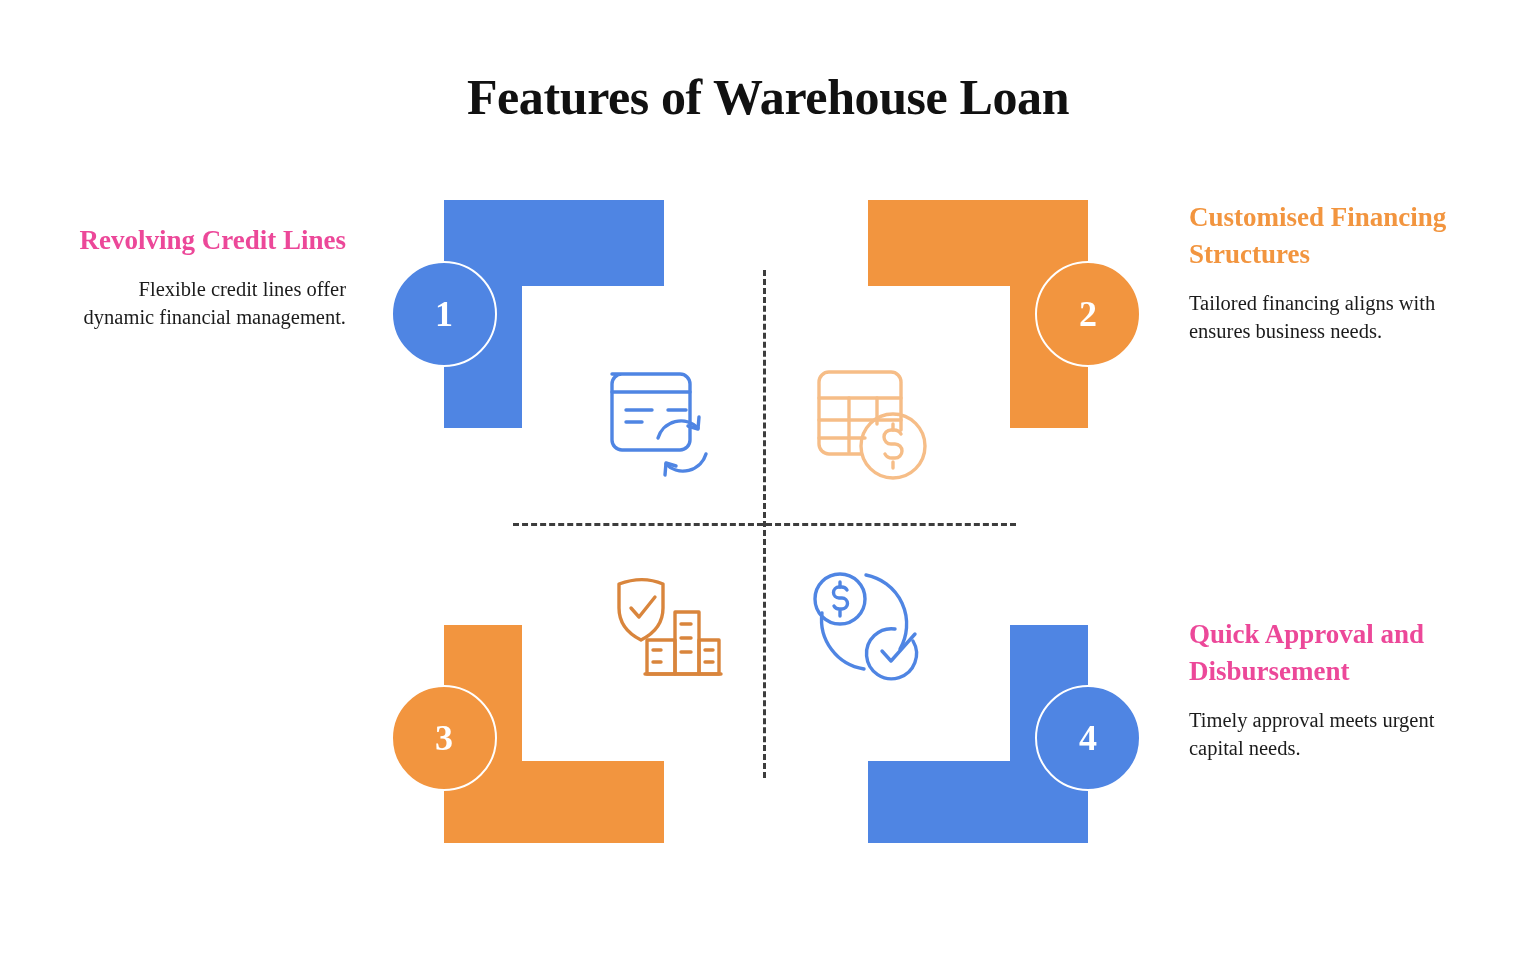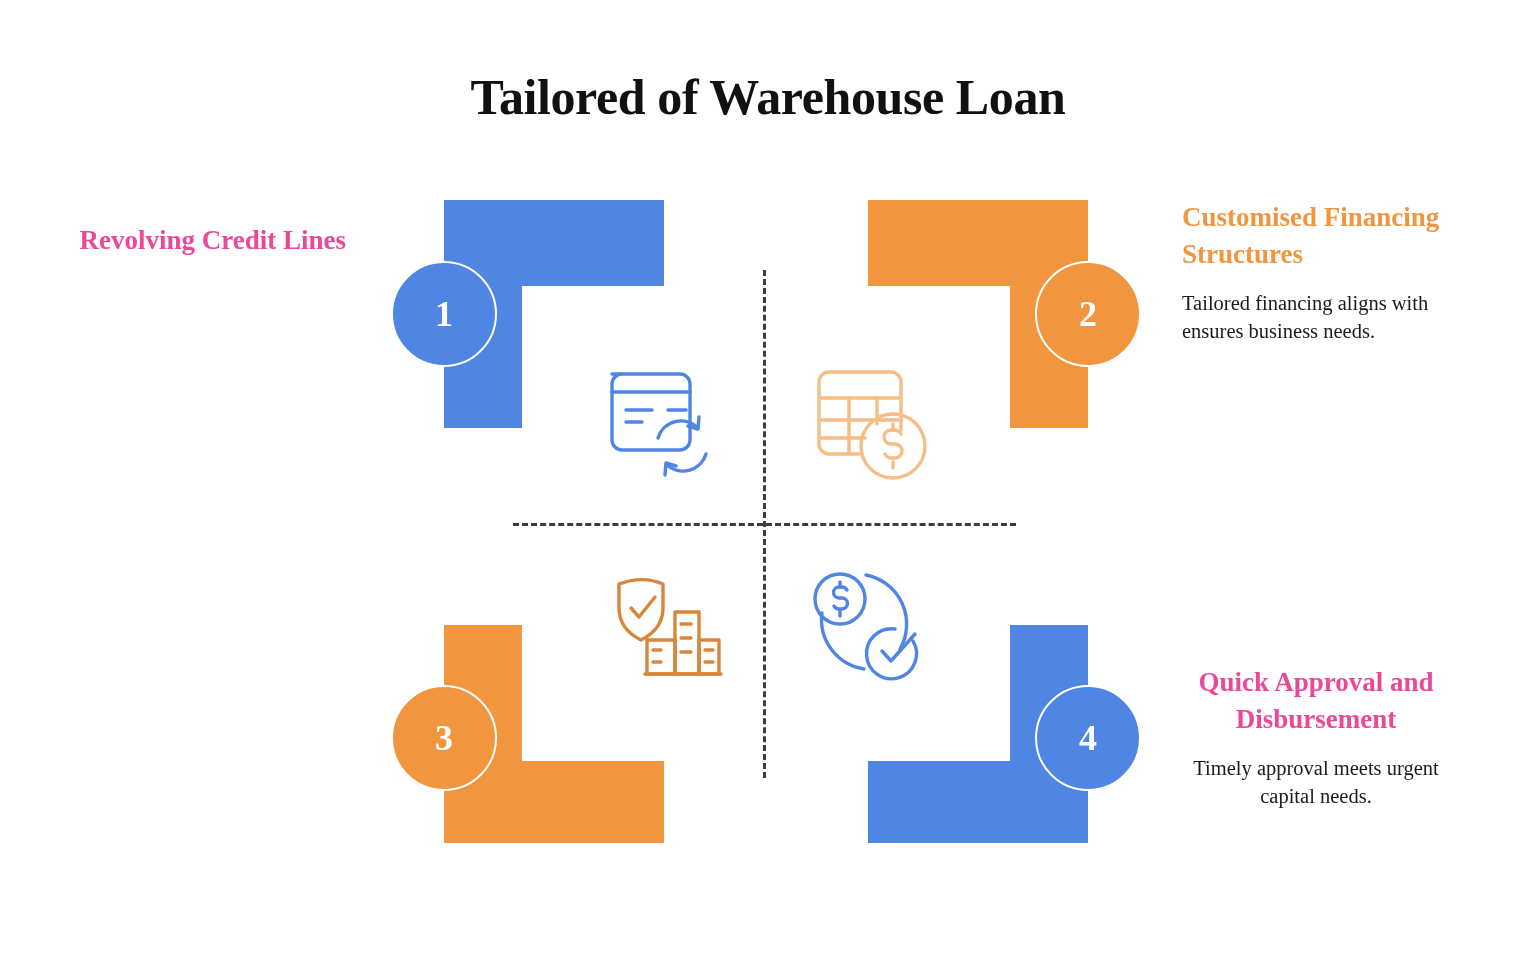--- a/index.html
+++ b/index.html
@@ -68,29 +68,29 @@
   }
   .txtblock .body {
     font-family: "Liberation Serif", "DejaVu Serif", serif;
     font-weight: normal;
     font-size: 20.5px;
     line-height: 28px;
     color: #1b1b1b;
     margin: 0;
   }
   .align-right { text-align: right; }
-  .align-left  { text-align: left; }
+  .align-left  { text-align: left; margin-left: 7px; }
   .blue-text   { color: #ec4899; }
   .orange-text { color: #f2953f; }
 
   
   #text-q1 { left: 78px;   top: 222px; }
   #text-q2 { left: 1182px; top: 199px; }
   #text-q3 { left: 78px;   top: 662px; }
-  #text-q4 { left: 1182px; top: 664px; text-align: center; }
+  #text-q4 { left: 1182px; top: 616px; }
 
   
   .bracket {
     position: absolute;
   }
   .bracket .arm,
   .bracket .leg {
     position: absolute;
   }
 
@@ -143,36 +143,37 @@
   #icon-q1 { left: 596px; top: 362px; width: 130px; height: 122px; }
   #icon-q2 { left: 805px; top: 358px; width: 128px; height: 128px; }
   #icon-q3 { left: 607px; top: 568px; width: 122px; height: 118px; }
   #icon-q4 { left: 800px; top: 563px; width: 132px; height: 122px; }
 </style>
 </head>
 <body>
 
 <div class="canvas">
 
-  <div class="title">Tailored of Warehouse Loan</div>
+  <div class="title">Features of Warehouse Loan</div>
 
   <div class="divider-v"></div>
   <div class="divider-h"></div>
 
   <div class="bracket" id="shape-q1">
     <div class="arm"></div>
     <div class="leg"></div>
   </div>
 
   <div class="badge badge-blue" id="badge-1">
     <span>1</span>
   </div>
 
   <div class="txtblock align-right" id="text-q1">
     <div class="heading blue-text">Revolving Credit Lines</div>
+    <div class="body">Flexible credit lines offer dynamic financial management.</div>
   </div>
 
   <div class="icon-wrap" id="icon-q1">
     <svg viewBox="0 0 130 122" width="130" height="122" fill="none" stroke="#4f85e3" stroke-width="3.4" stroke-linecap="round" stroke-linejoin="round">
 
       <path d="M16 12 H84 a10 10 0 0 1 10 10 V78 a10 10 0 0 1 -10 10 H26 a10 10 0 0 1 -10 -10 V22 a10 10 0 0 1 10 -10 Z"></path>
 
       <path d="M16 30 H94"></path>
 
       <path d="M30 48 H56"></path>

